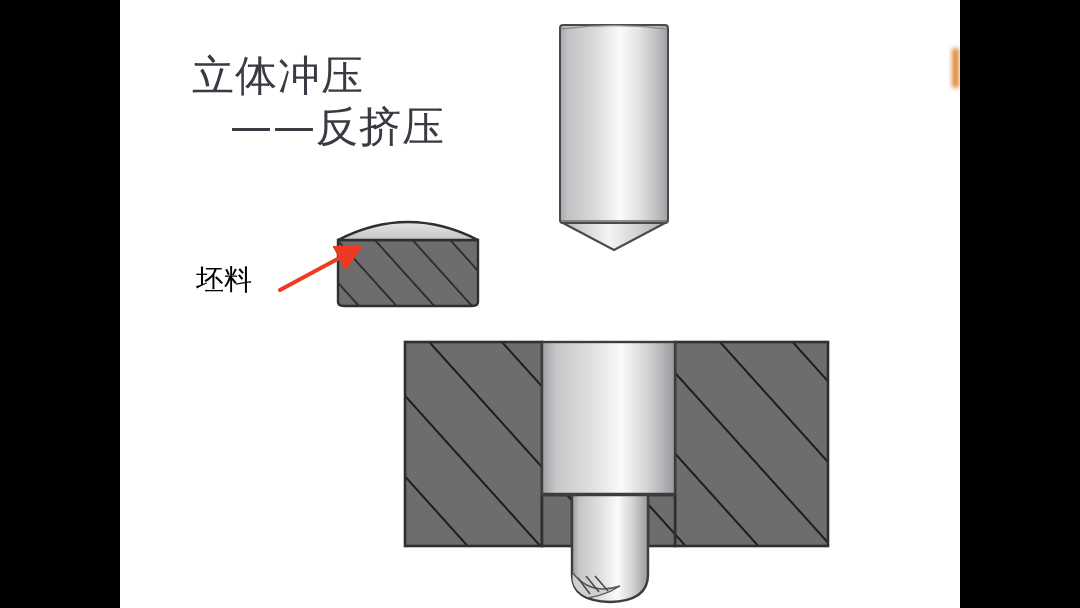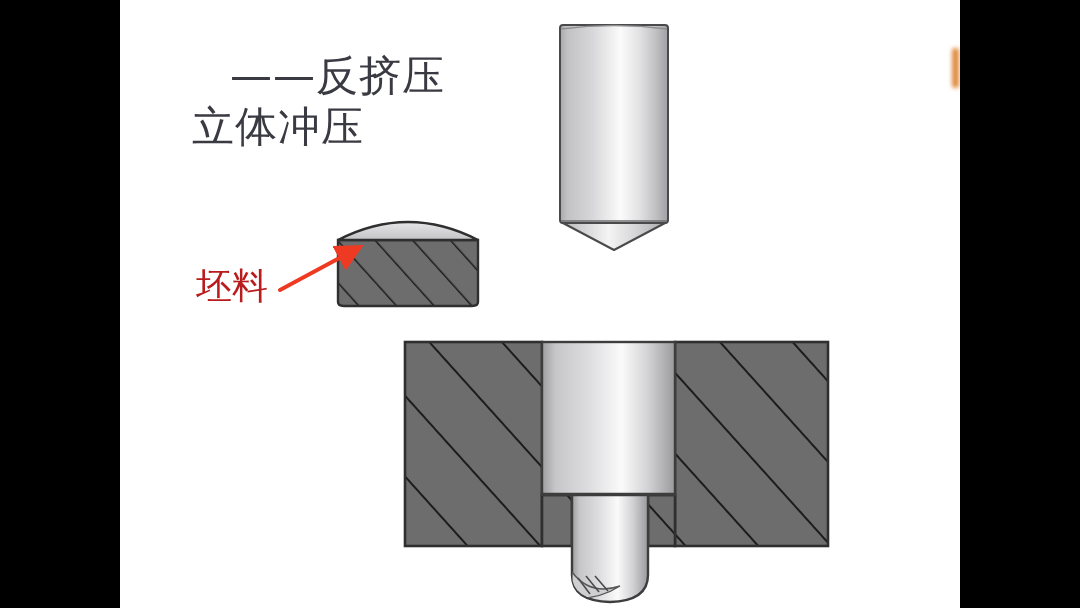--- a/index.html
+++ b/index.html
@@ -58,25 +58,25 @@
     user-select: none;
   }
   #title-line-1 { display: block; }
   #title-line-2 { display: block; padding-left: 38px; }
 
   
   #blank-label {
     position: absolute;
     left: 76px;
     top: 268px;
-    color: #b91c1c;
-    font-size: 36px;
+    color: #000000;
+    font-size: 28px;
     line-height: 1;
     white-space: nowrap;
-    font-family: Liberation Serif, serif;
+    font-family: Liberation Mono, monospace;
     user-select: none;
   }
 
   
   #drawing {
     position: absolute;
     left: 0;
     top: 0;
     width: 840px;
     height: 608px;
@@ -201,22 +201,22 @@
             <line x1="466" y1="576" x2="479" y2="592" stroke="#4a4a4a" stroke-width="1.6"></line>
             <line x1="475" y1="576" x2="488" y2="591" stroke="#4a4a4a" stroke-width="1.6"></line>
           </g>
         </g>
 
         <line x1="422" y1="494" x2="555" y2="494" stroke="#3d3d3d" stroke-width="2.4"></line>
       </g>
     </svg>
 
     <div id="title-block">
+      <span id="title-line-1">立体冲压</span>
       <span id="title-line-2">——反挤压</span>
-      <span id="title-line-1">立体冲压</span>
     </div>
 
     <div id="blank-label">坯料</div>
 
     <div id="edge-marker"></div>
   </div>
 
   <div class="letterbox left"></div>
   <div class="letterbox right"></div>
 </div>

